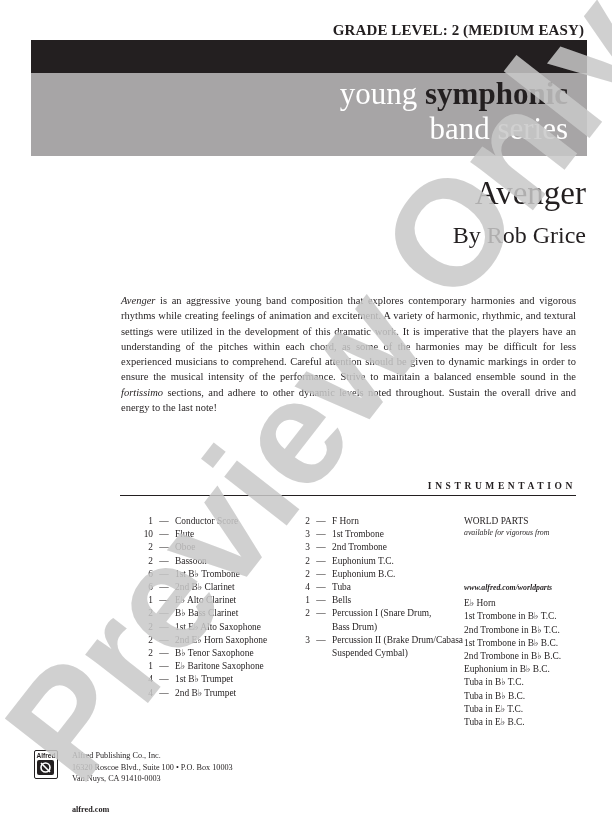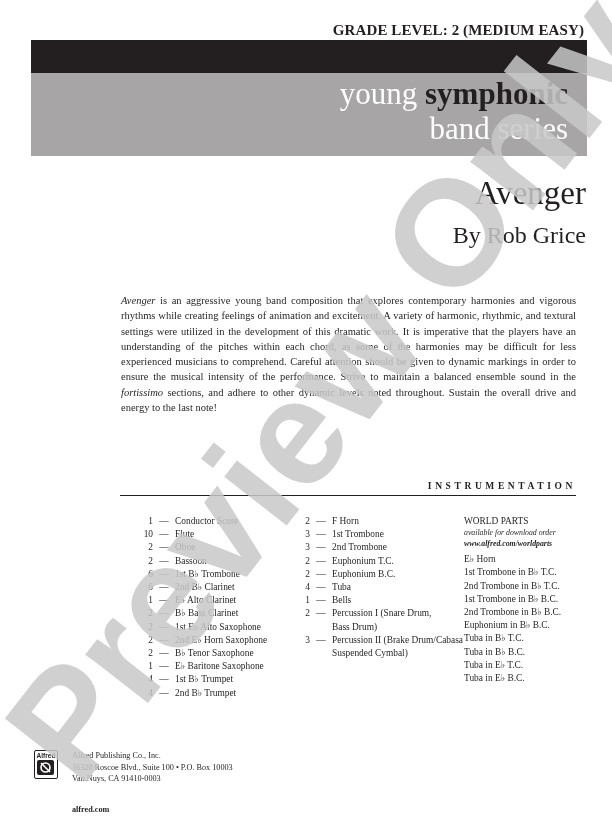--- a/index.html
+++ b/index.html
@@ -30,21 +30,21 @@
   .col2 { left: 290px; top: 515px; }
   .col3 { left: 464px; top: 515px; }
   .row { display: flex; white-space: nowrap; }
   .qty { width: 20px; text-align: right; }
   .dash { width: 22px; text-align: center; }
   .name { }
   .wrap { padding-left: 42px; white-space: nowrap; }
   .sub-header { white-space: nowrap; padding-left: 5px; }
   .wp-title { font-size: 9.4px; }
   .wp-sub { font-style: italic; font-size: 7.8px; line-height: 10px; }
-  .wp-url { font-style: italic; font-weight: bold; font-size: 7.8px; line-height: 11px; margin-bottom: 4px; }
+  .wp-url { font-style: italic; font-weight: bold; font-size: 7.8px; line-height: 11px; margin-bottom: 4px; margin-top: 44px; }
 
   .logo { position: absolute; left: 34px; top: 750px; width: 24px; height: 29px; border: 1.5px solid #231f20;
           border-radius: 2px; box-sizing: border-box; background: #fff; }
   .logo-text { position: absolute; top: 0; left: 0; width: 100%; text-align: center; font-family: "Liberation Sans", sans-serif;
                font-weight: bold; font-size: 6.5px; line-height: 9px; color: #231f20; }
   .logo-mark { position: absolute; left: 2px; top: 9px; width: 17px; height: 15px; background: #231f20; border-radius: 2px; }
   .logo-mark svg { display: block; }
   .publisher { position: absolute; left: 72px; top: 750px; font-size: 8.2px; line-height: 11.5px; color: #231f20; }
   .publisher .web { font-weight: bold; margin-top: 19px; }
 
@@ -184,21 +184,21 @@
     <div class="wrap">Bass Drum)</div>
     <div class="row">
       <span class="qty">3</span>
       <span class="dash">—</span>
       <span class="name">Percussion II (Brake Drum/Cabasa</span>
     </div>
     <div class="wrap">Suspended Cymbal)</div>
   </div>
 <div class="col col3">
   <div class="wp-title">WORLD PARTS</div>
-  <div class="wp-sub">available for download order</div>
+  <div class="wp-sub">available for vigorous from</div>
   <div class="wp-url">www.alfred.com/worldparts</div>
   <div id="wp-items">
       <div>E♭ Horn</div>
       <div>1st Trombone in B♭ T.C.</div>
       <div>2nd Trombone in B♭ T.C.</div>
       <div>1st Trombone in B♭ B.C.</div>
       <div>2nd Trombone in B♭ B.C.</div>
       <div>Euphonium in B♭ B.C.</div>
       <div>Tuba in B♭ T.C.</div>
       <div>Tuba in B♭ B.C.</div>

